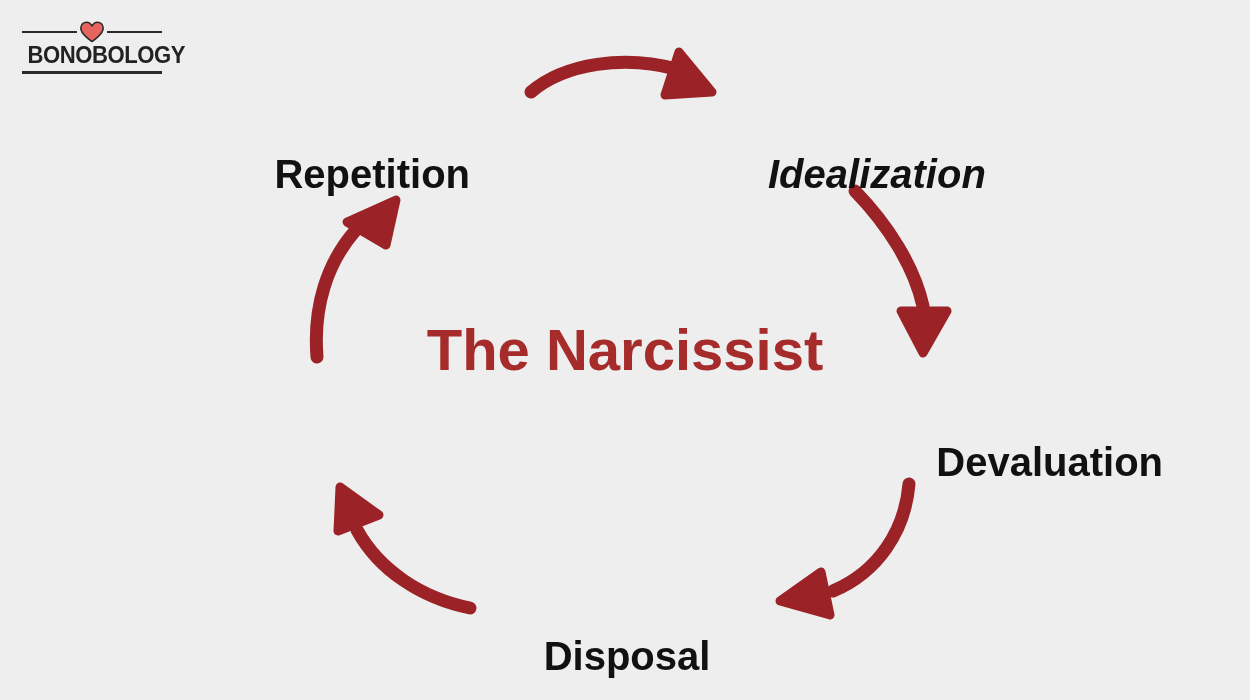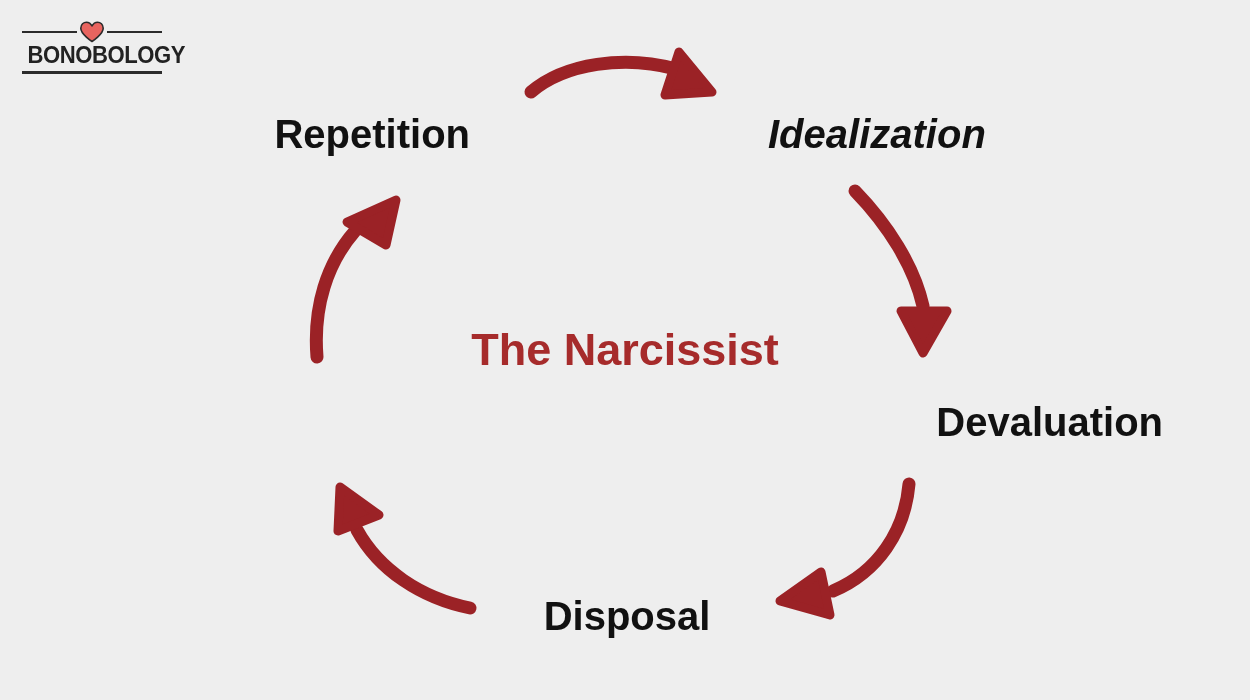--- a/index.html
+++ b/index.html
@@ -71,35 +71,36 @@
 
   
   .stage-label {
     position: absolute;
     font-family: "Liberation Sans", sans-serif;
     font-weight: bold;
     font-size: 40px;
     color: #111111;
     white-space: nowrap;
     line-height: 1;
+    margin-top: 40px;
   }
   .stage-label.anchor-left  { transform: translate(0, -50%); }
   .stage-label.anchor-right { transform: translate(-100%, -50%); }
   .stage-label.anchor-center{ transform: translate(-50%, -50%); }
 
   
   #center-title {
     position: absolute;
     left: 625px;
     top: 350px;
     transform: translate(-50%, -50%);
     text-align: center;
     font-family: "Liberation Sans", sans-serif;
     font-weight: bold;
-    font-size: 45px;
+    font-size: 58px;
     line-height: 60px;
     color: #a62b2b;
     white-space: nowrap;
   }
 
   
   #arrow-layer {
     position: absolute;
     left: 0;
     top: 0;

